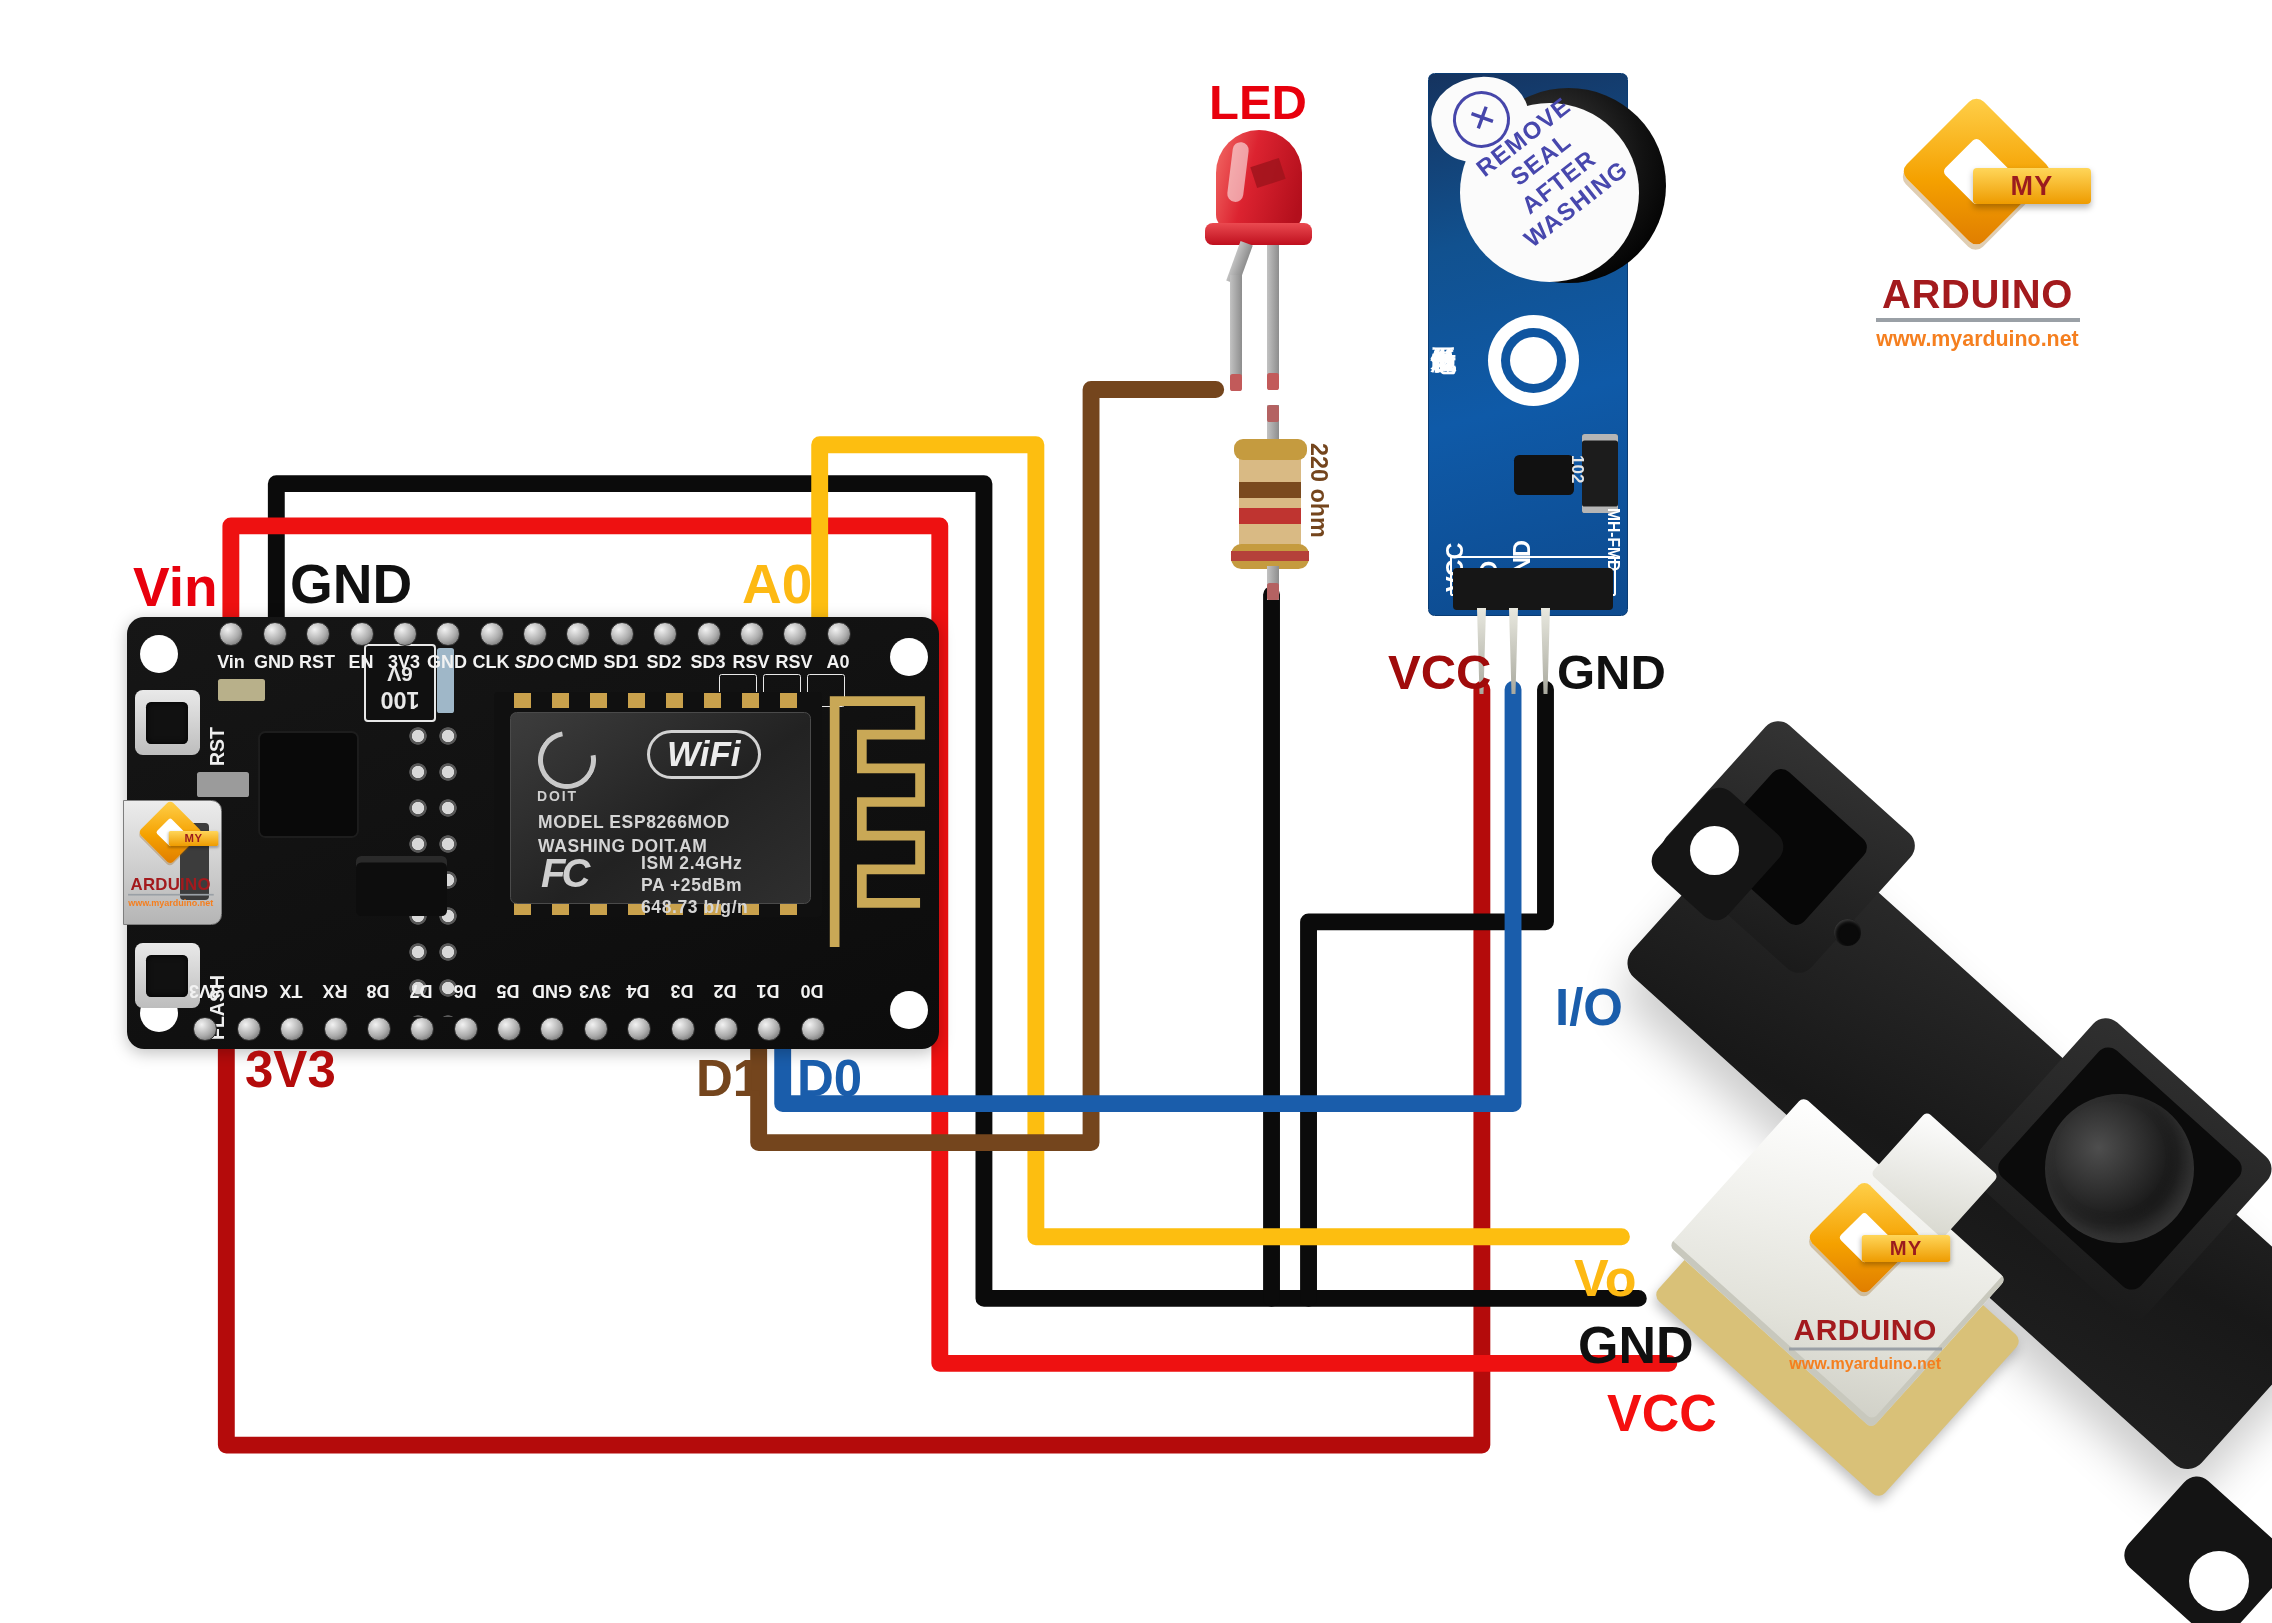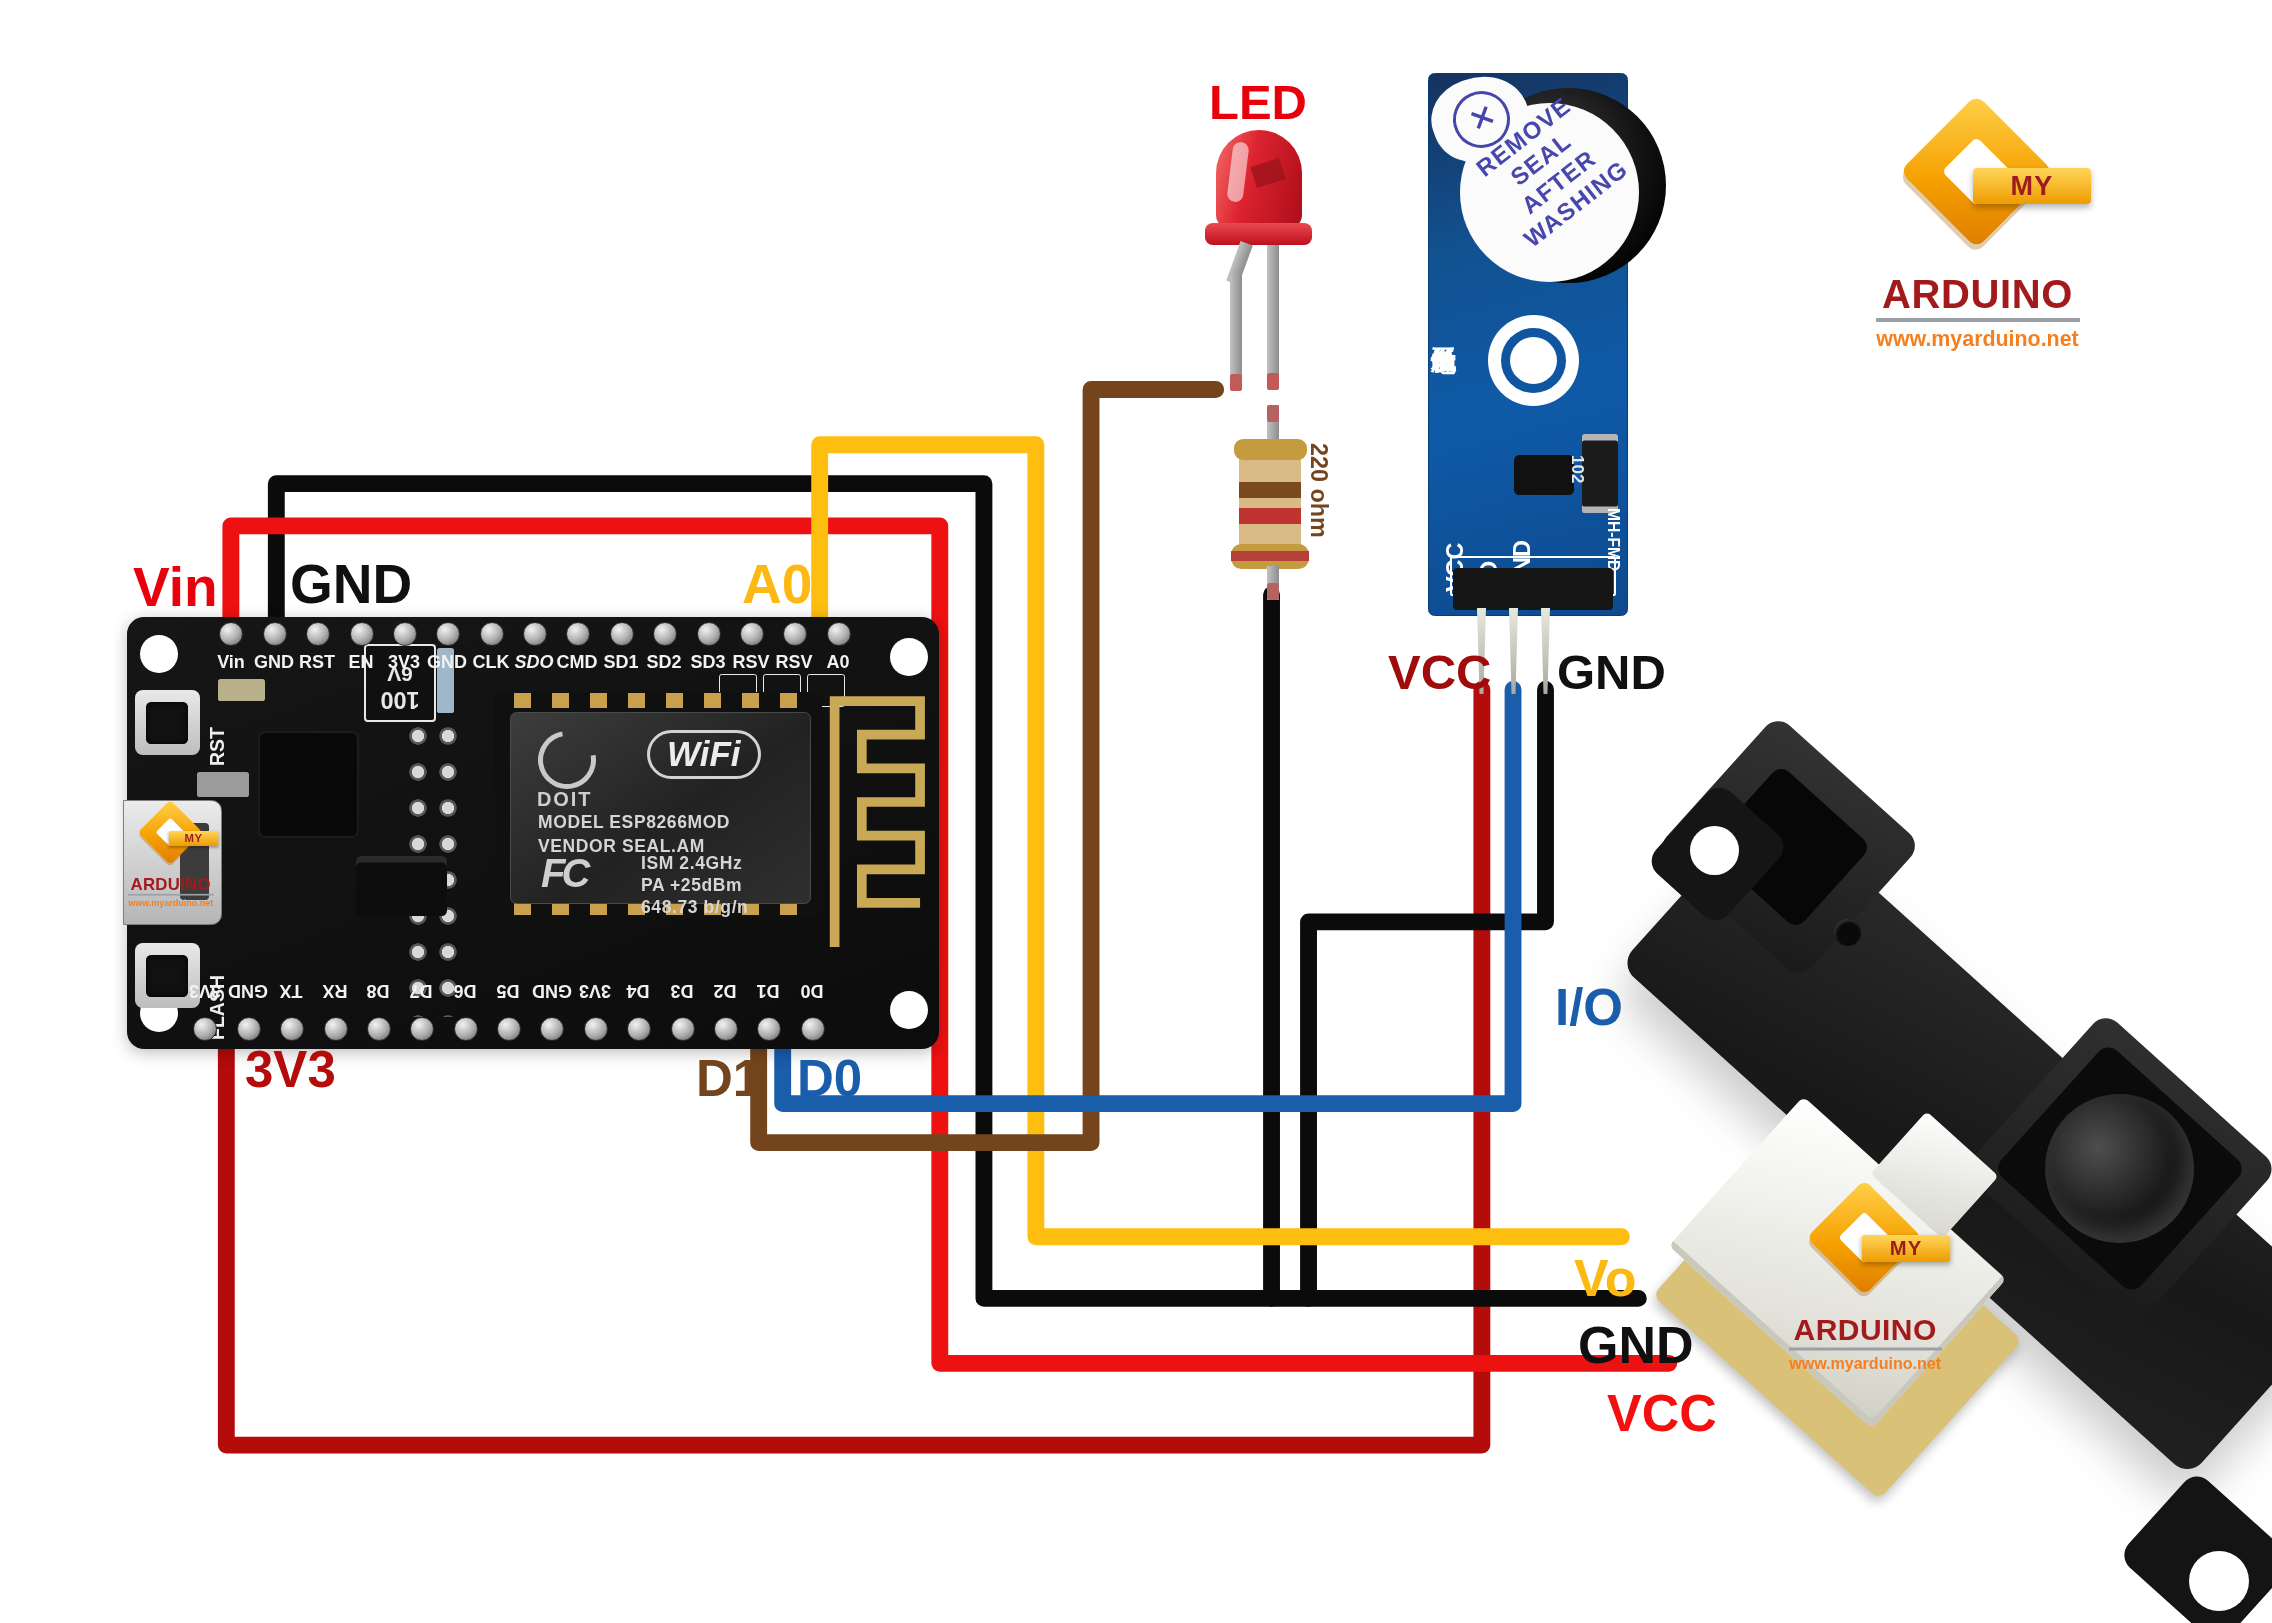--- a/index.html
+++ b/index.html
@@ -59,21 +59,21 @@
            box-shadow:inset 0 6.5px 0 #2a2a2a;}
   .silbox{position:absolute;width:36px;height:31px;border:1.9px solid #e8e8e8;border-radius:2.6px;}
   
   .esp{position:absolute;left:367px;top:75px;width:328px;height:225px;background:#101010;border-radius:3.9px;}
   .pads{position:absolute;left:19.5px;width:289px;height:14.3px;
         background:repeating-linear-gradient(90deg,#c9a14c 0 17px,transparent 17px 38px);}
   .shield{position:absolute;left:16px;top:19.5px;width:299px;height:190px;border-radius:6.5px;
           background:linear-gradient(145deg,#3d3d3d,#222 55%,#2f2f2f);border:1.3px solid #4a4a4a;}
   .doit-swirl{position:absolute;left:27px;top:18px;width:48px;height:48px;border-radius:50%;
               border:5.8px solid #c9c9c9;border-top-color:transparent;transform:rotate(35deg);}
-  .doit-text{position:absolute;left:26px;top:75px;color:#cfcfcf;font-size:20px;font-weight:700;letter-spacing:1.9px;}
+  .doit-text{position:absolute;left:26px;top:75px;color:#cfcfcf;font-size:14px;font-weight:700;letter-spacing:1.9px;}
   .wifi-badge{position:absolute;left:136px;top:17px;padding:2.6px 17px;border:3.9px solid #d2d2d2;border-radius:39px;
               color:#ececec;font-weight:900;font-style:italic;font-size:35px;line-height:1.1;}
   .esp-row{position:absolute;color:#d5d5d5;font-size:17.5px;font-weight:700;letter-spacing:0.6px;white-space:nowrap;}
   .fcc{position:absolute;left:30px;top:138px;color:#cfcfcf;font-weight:900;font-style:italic;
        font-size:40px;letter-spacing:-3.9px;}
   .antenna{position:absolute;left:696px;top:77px;z-index:7;}
 
   
   .lbl-led{left:1209px;top:78px;color:#e8000d;font-size:49px;z-index:9;font-weight:700;}
   .led-part{z-index:7;}
@@ -247,21 +247,21 @@
     <div class="silbox" style="left:680px;top:57px;"></div>
 
     <div class="esp">
       <div class="pads" style="top:1.3px;"></div>
       <div class="pads" style="top:209px;"></div>
       <div class="shield">
         <div class="doit-swirl"></div>
         <div class="doit-text">DOIT</div>
         <div class="wifi-badge">WiFi</div>
         <div class="esp-row" style="left:27px;top:99px;">MODEL   ESP8266MOD</div>
-        <div class="esp-row" style="left:27px;top:123px;">VENDOR   SEAL.AM</div>
+        <div class="esp-row" style="left:27px;top:123px;">WASHING   DOIT.AM</div>
         <div class="fcc">FC</div>
         <div class="esp-row" style="left:130px;top:140px;">ISM  2.4GHz</div>
         <div class="esp-row" style="left:130px;top:162px;">PA  +25dBm</div>
         <div class="esp-row" style="left:130px;top:184px;">648.73 b/g/n</div>
       </div>
     </div>
 
     <svg class="antenna" width="110" height="260" viewBox="0 0 170 400">
       <path d="M18,390 V10 H150 V62 H60 V114 H150 V166 H60 V218 H150 V270 H60 V322 H150" fill="none" stroke="#c9a856" stroke-width="15"></path>
     </svg>

